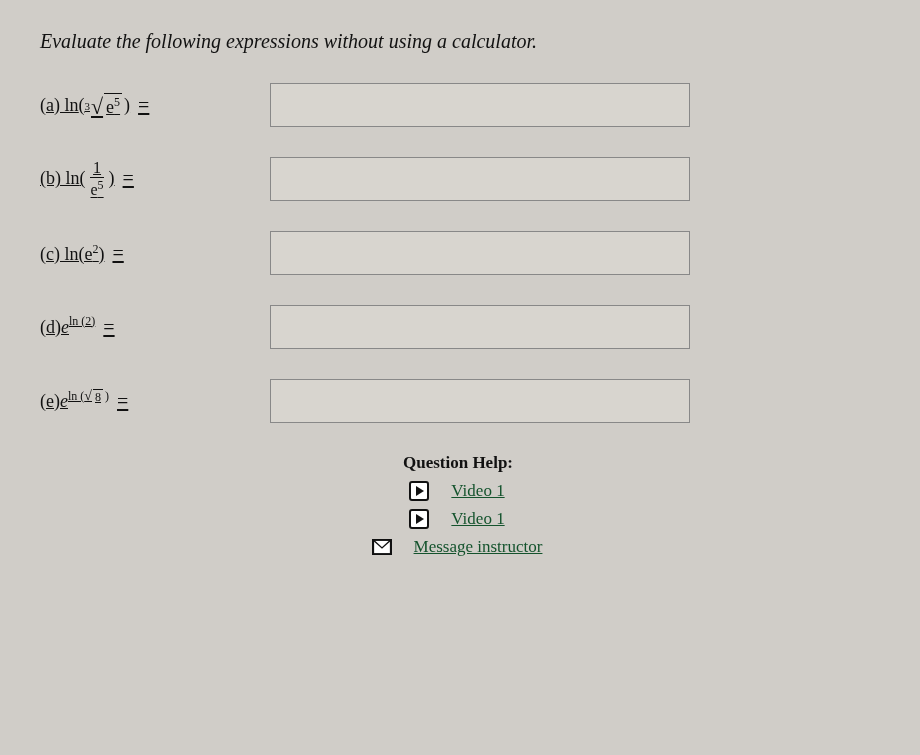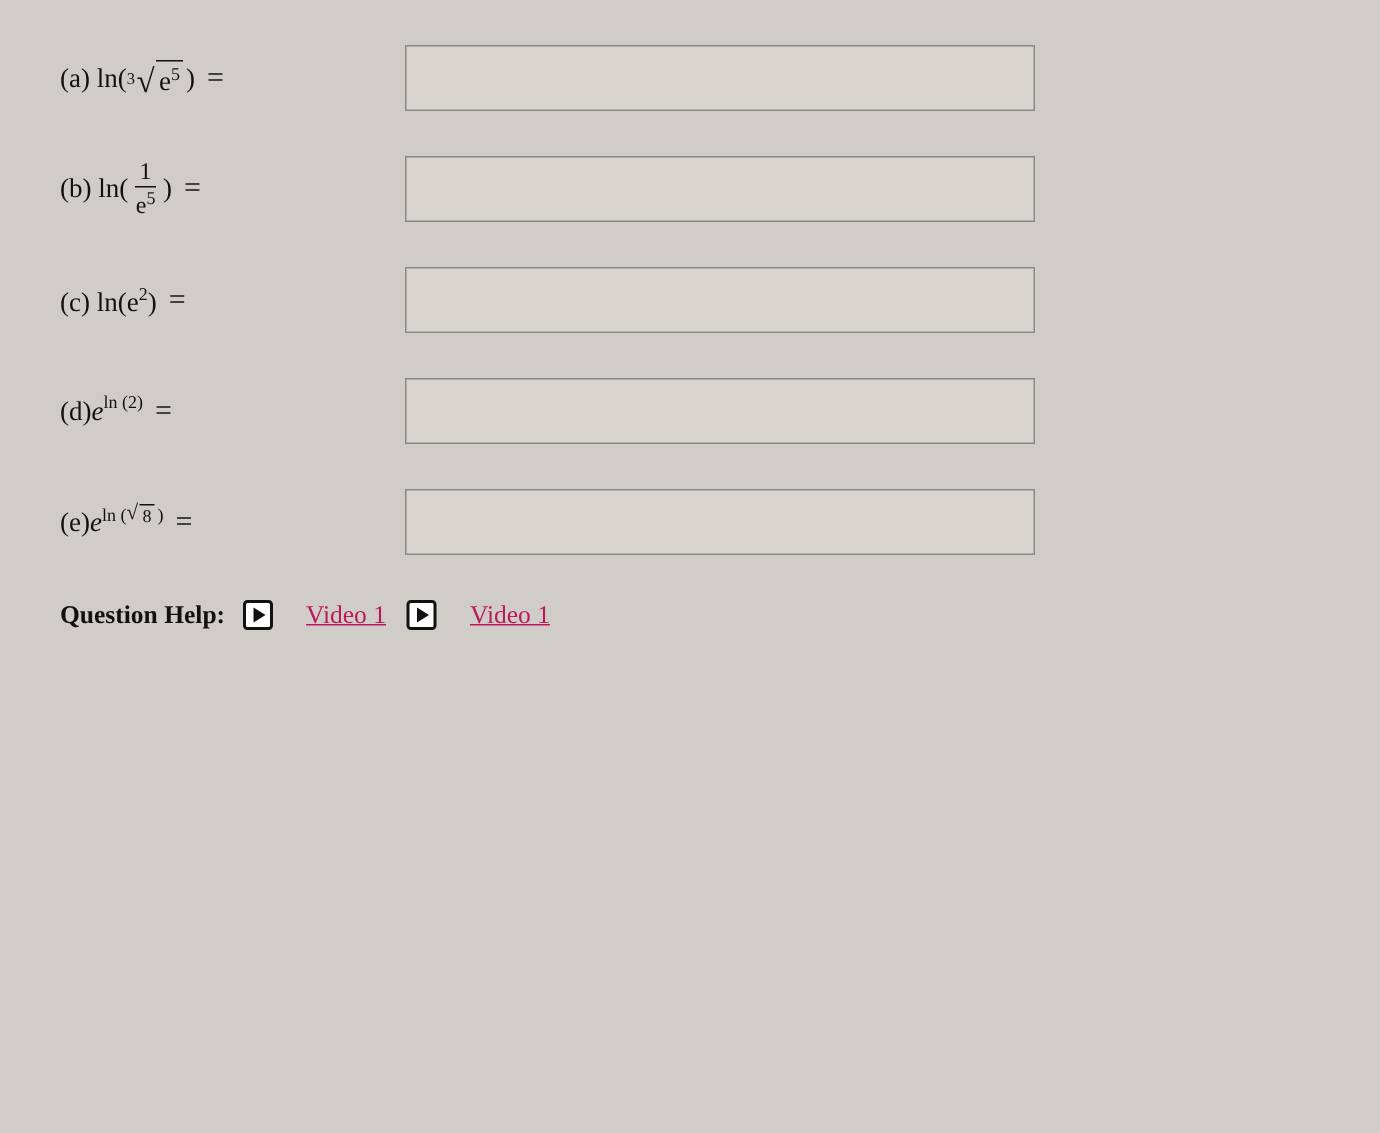--- a/index.html
+++ b/index.html
@@ -37,20 +37,21 @@
       align-items: center;
       margin-bottom: 30px;
       gap: 10px;
     }
 
     .problem-label {
       font-size: 18px;
       min-width: 220px;
       display: flex;
       align-items: center;
+      text-decoration: underline;
     }
 
     .equals {
       font-size: 20px;
       margin: 0 8px;
     }
 
     .answer-box {
       border: 1px solid #888;
       background-color: #d8d5cf;
@@ -117,32 +118,33 @@
       font-size: 12px;
       vertical-align: super;
     }
 
     .footer {
       display: flex;
       align-items: center;
       gap: 8px;
       margin-top: 10px;
       font-size: 17px;
+      flex-direction: column;
     }
 
     .footer-label {
       font-weight: bold;
       margin-right: 4px;
     }
 
     .footer-link {
       display: inline-flex;
       align-items: center;
       gap: 20px;
-      color: #be185d;
+      color: #14532d;
       text-decoration: underline;
       cursor: pointer;
       margin-right: 6px;
     }
 
     .play-icon {
       display: inline-flex;
       align-items: center;
       justify-content: center;
       width: 20px;
@@ -189,20 +191,21 @@
       font-size: 12px;
       line-height: 1;
       margin-top: -2px;
     }
   </style>
 </head>
 <body>
 
 <div class="main-container">
 
+  <div class="instruction">Evaluate the following expressions without using a calculator.</div>
 
   <div class="problem-row">
     <div class="problem-label">
       <span class="math-expr">
         <span>(a) ln</span>
         <span>(</span>
         <span class="radical">
           <span class="radical-index">3</span>
           <span class="radical-symbol">√</span>
           <span class="radical-content">e<sup>5</sup></span>
@@ -285,15 +288,24 @@
       <span>Video 1</span>
     </span>
 
     <span class="footer-link">
       <span class="play-icon">
         <span class="play-triangle"></span>
       </span>
       <span>Video 1</span>
     </span>
 
+    <span class="footer-link">
+      <span class="envelope-icon">
+        <svg width="20" height="16" viewBox="0 0 20 16" xmlns="http://www.w3.org/2000/svg">
+          <rect x="0.5" y="0.5" width="19" height="15" fill="white" stroke="#111" stroke-width="1.5"></rect>
+          <polyline points="0,0 10,9 20,0" fill="none" stroke="#111" stroke-width="1.5"></polyline>
+        </svg>
+      </span>
+      <span>Message instructor</span>
+    </span>
   </div>
 
 </div>
 
 </body></html>

